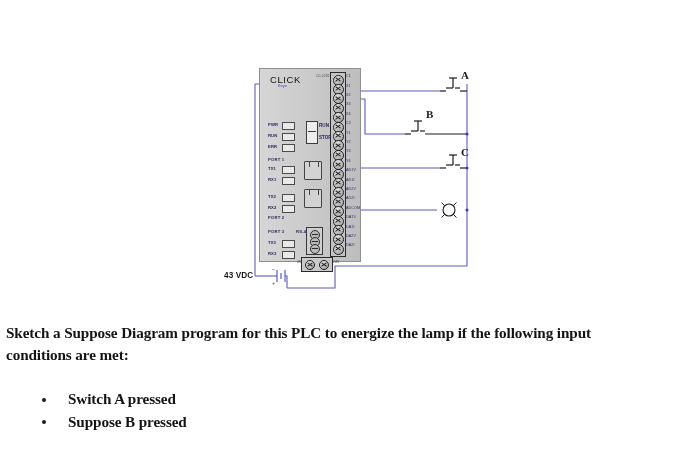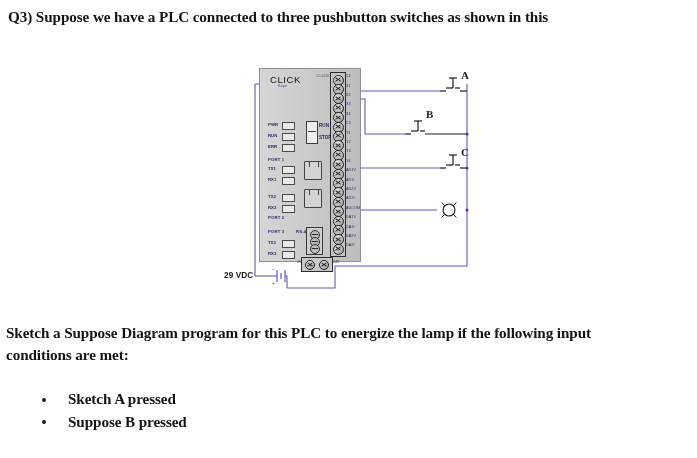--- a/index.html
+++ b/index.html
@@ -149,21 +149,20 @@
     position:absolute;font-family:"Liberation Serif",serif;
     font-size:11px;font-weight:bold;color:#1b1b1b;
   }
 </style>
 </head>
 <body>
 
 <div class="page">
 
   <div class="q-block">
-    <div class="q-line">Q3) Suppose we have a PLC connected to three pushbutton switches as shown in this</div>
   </div>
 
   <div class="diagram">
 
     <svg class="diag-svg" width="270" height="245" viewBox="0 0 270 245">
       <g stroke="#5b5bbf" stroke-width="1.1" fill="none" shape-rendering="geometricPrecision">
 
         <path d="M40 26 L40 218"></path>
         <path d="M40 26 L118 26"></path>
 
@@ -347,38 +346,38 @@
         <div class="term-lbl" style="top: 185.4px;">DA2I</div>
       </div>
 
     <div class="pwr-term">
       <span class="sc" style="left:3px;"></span>
       <span class="sc" style="left:17px;"></span>
     </div>
     <div class="pwr-lbl" style="left:82px;top:202px;">0V</div>
     <div class="pwr-lbl" style="left:118px;top:202px;">24V</div>
 
-    <div class="vdc-lbl">29 VDC</div>
+    <div class="vdc-lbl">43 VDC</div>
     <div class="pwr-lbl" style="left:57px;top:208px;font-size:5px;color:#3a3a8a;">–</div>
     <div class="pwr-lbl" style="left:57px;top:222px;font-size:5px;color:#3a3a8a;">+</div>
 
     <div class="sw-lbl" style="left:246px;top:11px;">A</div>
     <div class="sw-lbl" style="left:211px;top:50px;">B</div>
     <div class="sw-lbl" style="left:246px;top:88px;">C</div>
   </div>
 
   <div class="task-block">
     <div class="task-line">Sketch a Suppose Diagram program for this PLC to energize the lamp if the following input</div>
     <div class="task-line">conditions are met:</div>
   </div>
 
   <ul class="bullets">
     <li>
       <span class="dot"></span>
-      <span>Sketch A pressed</span>
+      <span>Switch A pressed</span>
     </li>
     <li>
       <span class="dot"></span>
       <span>Suppose B pressed</span>
     </li>
   </ul>
 
 </div>
 
 </body></html>

